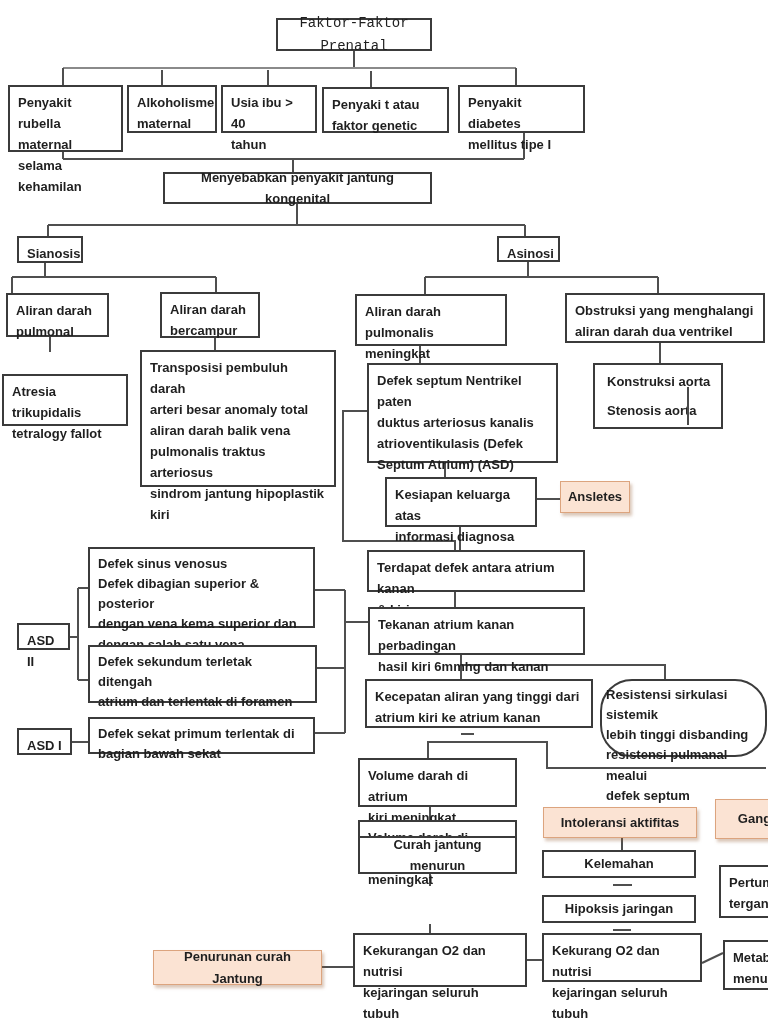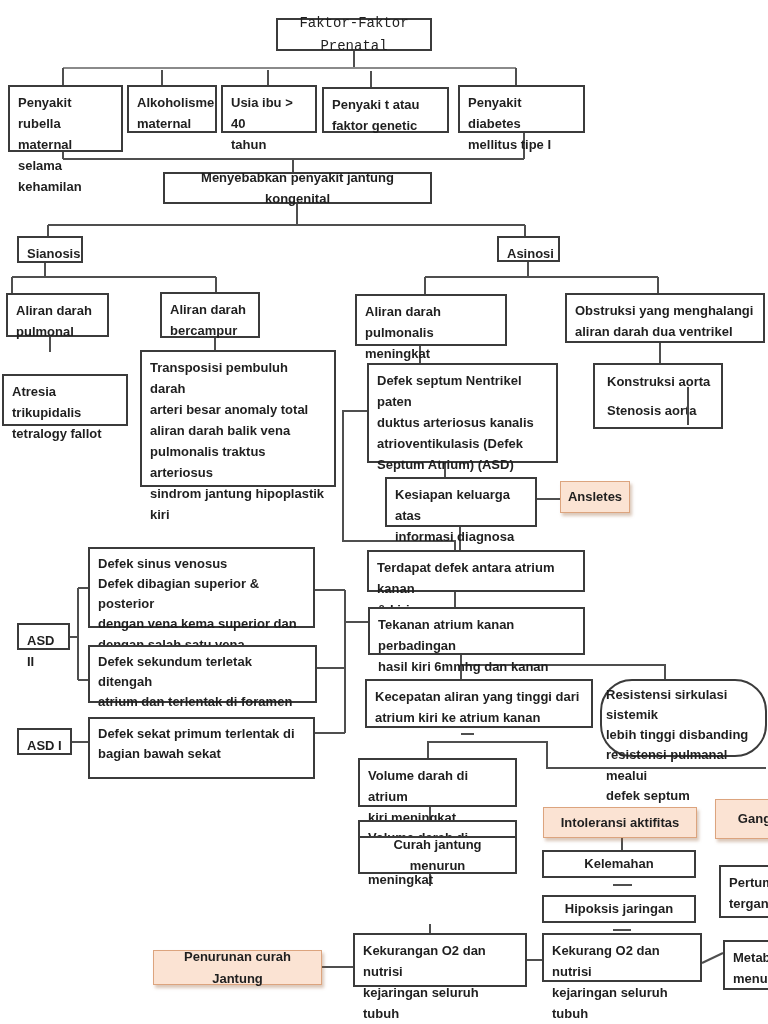--- a/index.html
+++ b/index.html
@@ -140,21 +140,21 @@
 
   <div class="box" style="left:88px;top:547px;width:227px;height:81px;line-height:1.55;">Defek sinus venosus
 Defek dibagian superior &amp; posterior
 dengan vena kema superior dan
 dengan salah satu vena pulmanalis</div>
   <div class="box" style="left:17px;top:623px;width:53px;height:27px;">ASD II</div>
   <div class="box" style="left:88px;top:645px;width:229px;height:58px;line-height:1.55;">Defek sekundum terletak ditengah
 atrium dan terlentak di foramen
 ovale</div>
   <div class="box" style="left:17px;top:728px;width:55px;height:27px;">ASD I</div>
-  <div class="box" style="left:88px;top:717px;width:227px;height:62px;line-height:1.55;">Defek sekat primum terlentak di
+  <div class="box" style="left:88px;top:717px;width:227px;height:37px;line-height:1.55;">Defek sekat primum terlentak di
 bagian bawah sekat</div>
 
   <div class="box" style="left:365px;top:679px;width:228px;height:49px;">Kecepatan aliran yang tinggi dari
 atrium kiri ke atrium kanan</div>
   <div class="box" style="left:600px;top:679px;width:167px;height:78px;line-height:1.55;padding:4px 4px;border-radius:32px;">Resistensi sirkulasi sistemik
 lebih tinggi disbanding
 resistensi pulmanal mealui
 defek septum</div>
 
   <div class="box" style="left:358px;top:758px;width:159px;height:49px;">Volume darah di atrium

